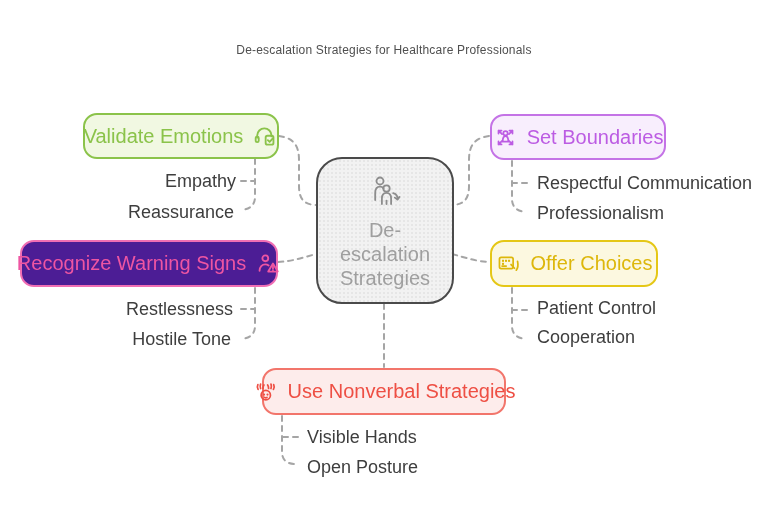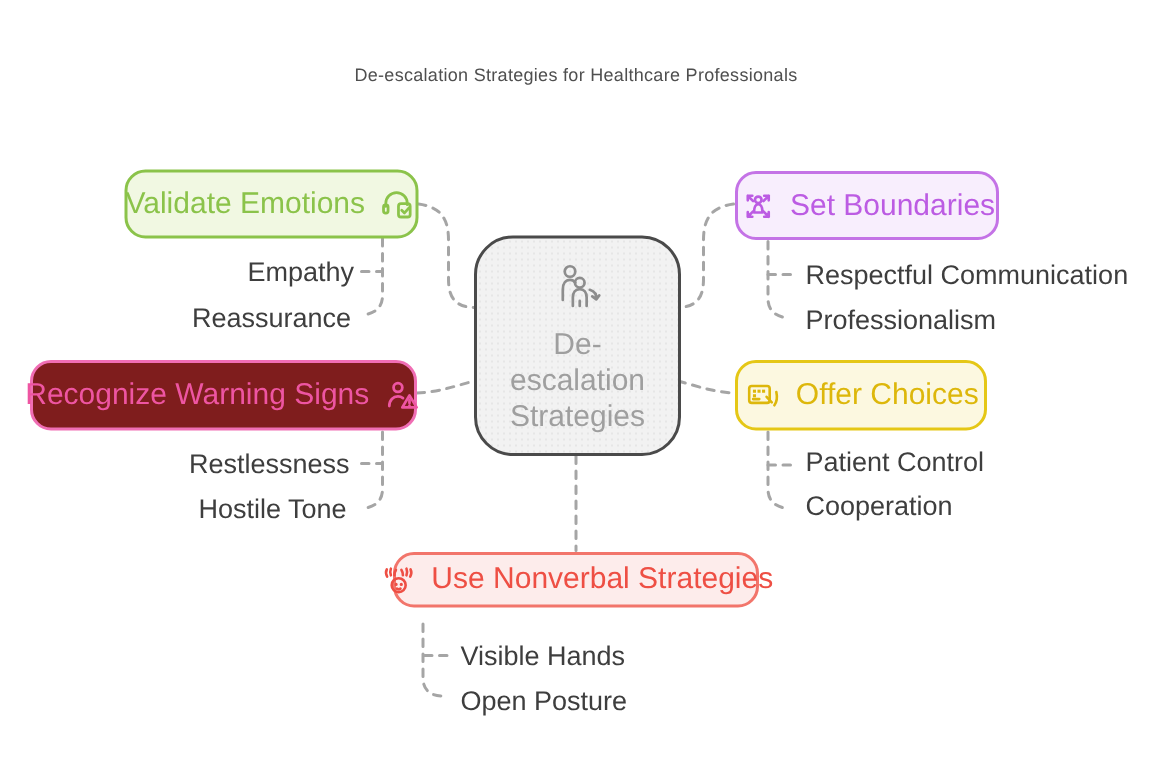--- a/index.html
+++ b/index.html
@@ -14,23 +14,23 @@
   .connectors{position:absolute;left:0;top:0;}
   .node{
     position:absolute;display:flex;align-items:center;justify-content:center;
     gap:9px;border:2px solid;border-radius:14px;box-sizing:border-box;
     font-size:20px;font-weight:500;white-space:nowrap;padding:0 10px;
   }
   .icon{display:flex;align-items:center;justify-content:center;flex:0 0 auto;}
   .icon svg{display:block;}
   .node-validate {left:83px; top:113px;width:196px;height:46px;color:#8bc34a;border-color:#8bc34a;background:#f1f8e2;}
   .node-boundaries{left:490px;top:114px;width:176px;height:46px;color:#bc5ce3;border-color:#c473e6;background:#f8eefd;}
-  .node-warning  {left:20px; top:240px;width:258px;height:47px;color:#ee55a2;border-color:#f06eb4;background:#7f1d1d;}
+  .node-warning  {left:20px; top:240px;width:258px;height:47px;color:#ee55a2;border-color:#f06eb4;background:#4c1d95;}
   .node-choices  {left:490px;top:240px;width:168px;height:47px;color:#ddb70b;border-color:#e5c716;background:#fcf8e0;}
-  .node-nonverbal{left:262px;top:368px;width:244px;height:37px;color:#ee4f44;border-color:#f2756b;background:#fdeceb;}
+  .node-nonverbal{left:262px;top:368px;width:244px;height:47px;color:#ee4f44;border-color:#f2756b;background:#fdeceb;}
   .node-center{
     left:316px;top:157px;width:138px;height:147px;border-radius:26px;
     flex-direction:column;gap:6px;color:#9f9f9f;border-color:#4a4a4a;
     background:#f2f2f2;
     background-image:radial-gradient(#e6e6e6 .8px,transparent .8px);
     background-size:4px 4px;text-align:center;line-height:1.2;font-weight:400;
   }
   .center-label span{display:block;}
   .sub{
     position:absolute;font-size:18px;color:#3e3e3e;white-space:nowrap;

